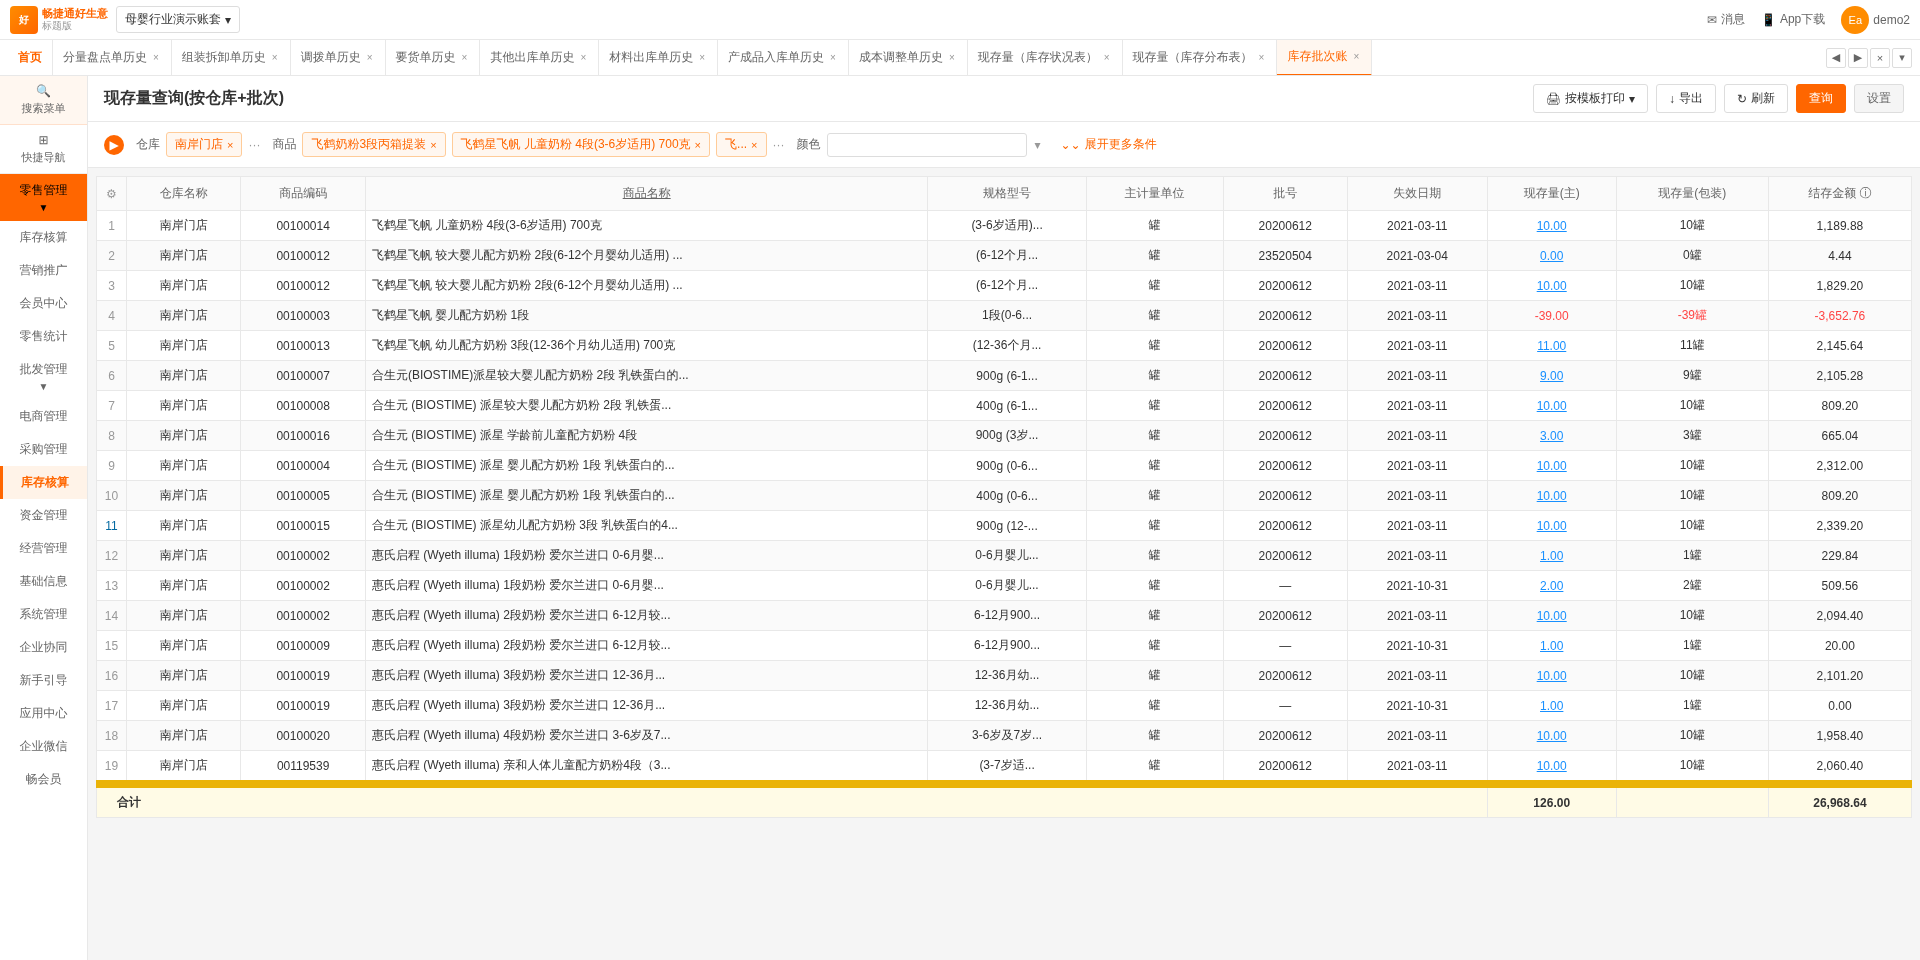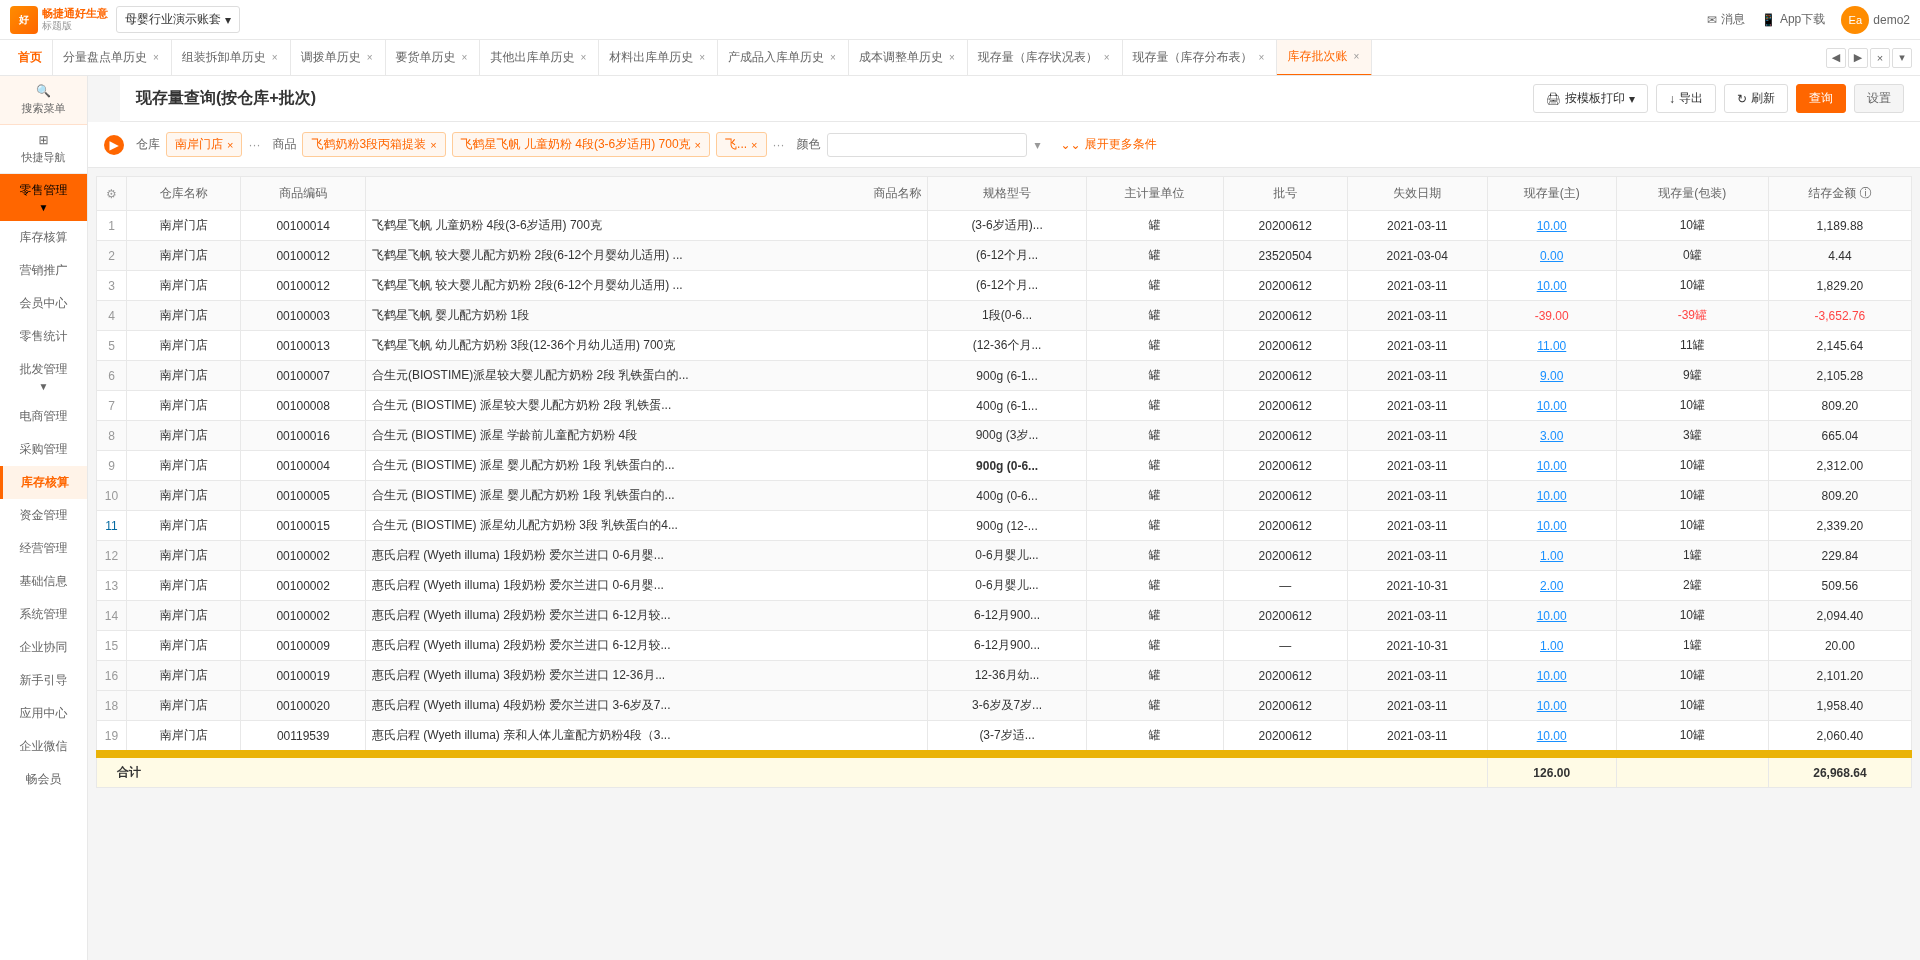--- a/index.html
+++ b/index.html
@@ -30,21 +30,21 @@
 
     
     .sidebar { width: 88px; background: #fff; border-right: 1px solid #e8e8e8; overflow-y: auto; flex-shrink: 0; }
     .sidebar-item { padding: 8px 6px; text-align: center; cursor: pointer; color: #666; font-size: 12px; display: flex; flex-direction: column; align-items: center; gap: 3px; }
     .sidebar-item.active { background: #ff6600; color: #000000; }
 
     
     .content { flex: 1; overflow: hidden; display: flex; flex-direction: column; background: #f5f5f5; }
 
     
-    .page-header { background: #fff; padding: 8px 16px; display: flex; align-items: center; justify-content: space-between; border-bottom: 1px solid #e8e8e8; margin-left: 32px; }
+    .page-header { background: #fff; padding: 8px 16px; display: flex; align-items: center; justify-content: space-between; border-bottom: 1px solid #e8e8e8; }
     .page-title { font-size: 16px; font-weight: bold; color: #333; }
     .page-actions { display: flex; align-items: center; gap: 8px; }
     .btn { padding: 5px 12px; border-radius: 3px; cursor: pointer; font-size: 12px; border: 1px solid #ddd; background: #fff; color: #333; display: flex; align-items: center; gap: 4px; }
     .btn-primary { background: #ff6600; color: white; border-color: #ff6600; }
     .btn-gray { background: #f5f5f5; border-color: #ddd; color: #666; padding: 5px 12px; }
 
     
     .filter-area { background: #fff; padding: 10px 16px; border-bottom: 1px solid #e8e8e8; }
     .filter-row { display: flex; align-items: center; gap: 12px; flex-wrap: wrap; }
     .filter-item { display: flex; align-items: center; gap: 6px; }
@@ -294,21 +294,21 @@
       </div>
     </div>
 
     <div class="table-container">
       <table>
         <thead>
           <tr>
             <th class="th-settings"><span class="settings-icon">⚙</span></th>
             <th>仓库名称</th>
             <th>商品编码</th>
-            <th style="text-align:right;">商品名称</th>
+            <th style="text-align:center;text-decoration:underline;">商品名称</th>
             <th>规格型号</th>
             <th>主计量单位</th>
             <th>批号</th>
             <th>失效日期</th>
             <th>现存量(主)</th>
             <th>现存量(包装)</th>
             <th>结存金额 ⓘ</th>
           </tr>
         </thead>
         <tbody id="table-body">
@@ -414,21 +414,21 @@
     <td>2021-03-11</td>
     <td style="color:#1890ff;text-decoration:underline;cursor:pointer;">3.00</td>
     <td style="">3罐</td>
     <td style="">665.04</td>
   </tr>
             <tr class="row-odd">
     <td style="color:#999;">9</td>
     <td>南岸门店</td>
     <td>00100004</td>
     <td class="text-left" style="max-width:300px;overflow:hidden;text-overflow:ellipsis;white-space:nowrap;">合生元 (BIOSTIME) 派星 婴儿配方奶粉 1段 乳铁蛋白的...</td>
-    <td style="max-width:100px;overflow:hidden;text-overflow:ellipsis;font-weight:bold;">900g (0-6...</td>
+    <td style="max-width:100px;overflow:hidden;text-overflow:ellipsis;">900g (0-6...</td>
     <td>罐</td>
     <td>20200612</td>
     <td>2021-03-11</td>
     <td style="color:#1890ff;text-decoration:underline;cursor:pointer;">10.00</td>
     <td style="">10罐</td>
     <td style="">2,312.00</td>
   </tr>
             <tr class="row-even">
     <td style="color:#999;">10</td>
     <td>南岸门店</td>
@@ -512,20 +512,33 @@
     <td>南岸门店</td>
     <td>00100019</td>
     <td class="text-left" style="max-width:300px;overflow:hidden;text-overflow:ellipsis;white-space:nowrap;">惠氏启程 (Wyeth illuma) 3段奶粉 爱尔兰进口 12-36月...</td>
     <td style="max-width:100px;overflow:hidden;text-overflow:ellipsis;">12-36月幼...</td>
     <td>罐</td>
     <td>20200612</td>
     <td>2021-03-11</td>
     <td style="color:#1890ff;text-decoration:underline;cursor:pointer;">10.00</td>
     <td style="">10罐</td>
     <td style="">2,101.20</td>
+  </tr>
+            <tr class="row-odd">
+    <td style="color:#999;">17</td>
+    <td>南岸门店</td>
+    <td>00100019</td>
+    <td class="text-left" style="max-width:300px;overflow:hidden;text-overflow:ellipsis;white-space:nowrap;">惠氏启程 (Wyeth illuma) 3段奶粉 爱尔兰进口 12-36月...</td>
+    <td style="max-width:100px;overflow:hidden;text-overflow:ellipsis;">12-36月幼...</td>
+    <td>罐</td>
+    <td>—</td>
+    <td>2021-10-31</td>
+    <td style="color:#1890ff;text-decoration:underline;cursor:pointer;">1.00</td>
+    <td style="">1罐</td>
+    <td style="">0.00</td>
   </tr>
             <tr class="row-even">
     <td style="color:#999;">18</td>
     <td>南岸门店</td>
     <td>00100020</td>
     <td class="text-left" style="max-width:300px;overflow:hidden;text-overflow:ellipsis;white-space:nowrap;">惠氏启程 (Wyeth illuma) 4段奶粉 爱尔兰进口 3-6岁及7...</td>
     <td style="max-width:100px;overflow:hidden;text-overflow:ellipsis;">3-6岁及7岁...</td>
     <td>罐</td>
     <td>20200612</td>
     <td>2021-03-11</td>

